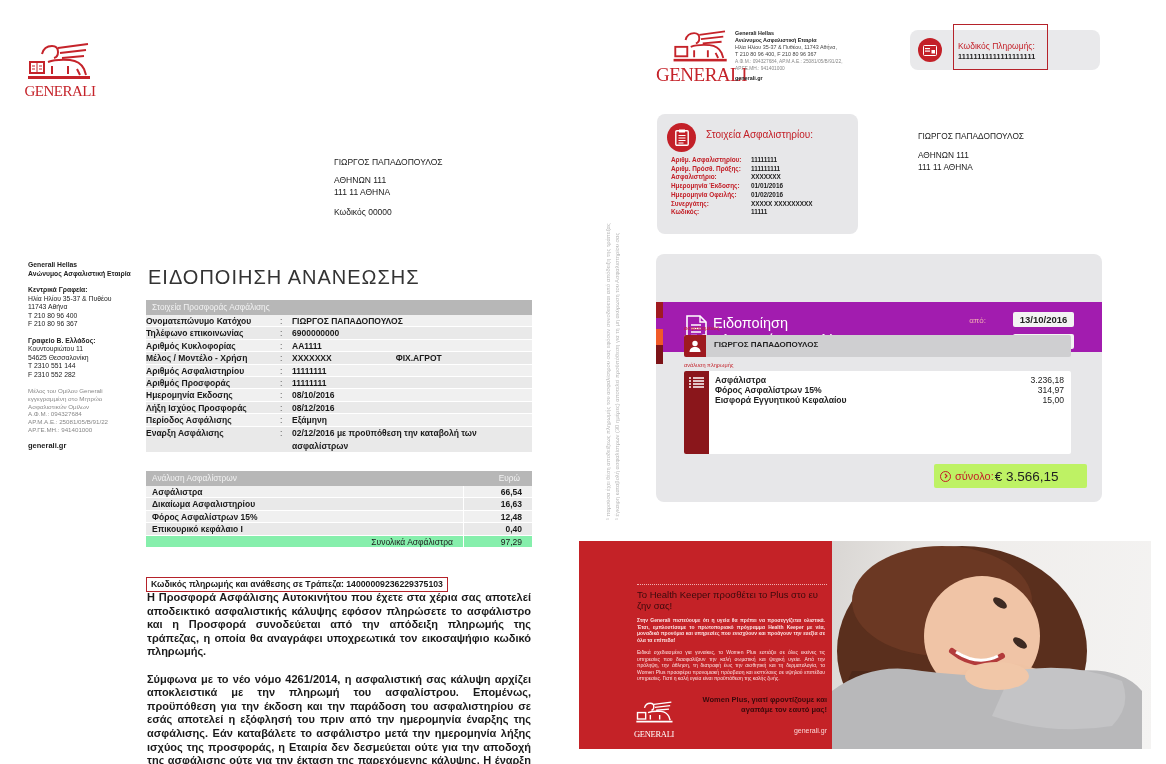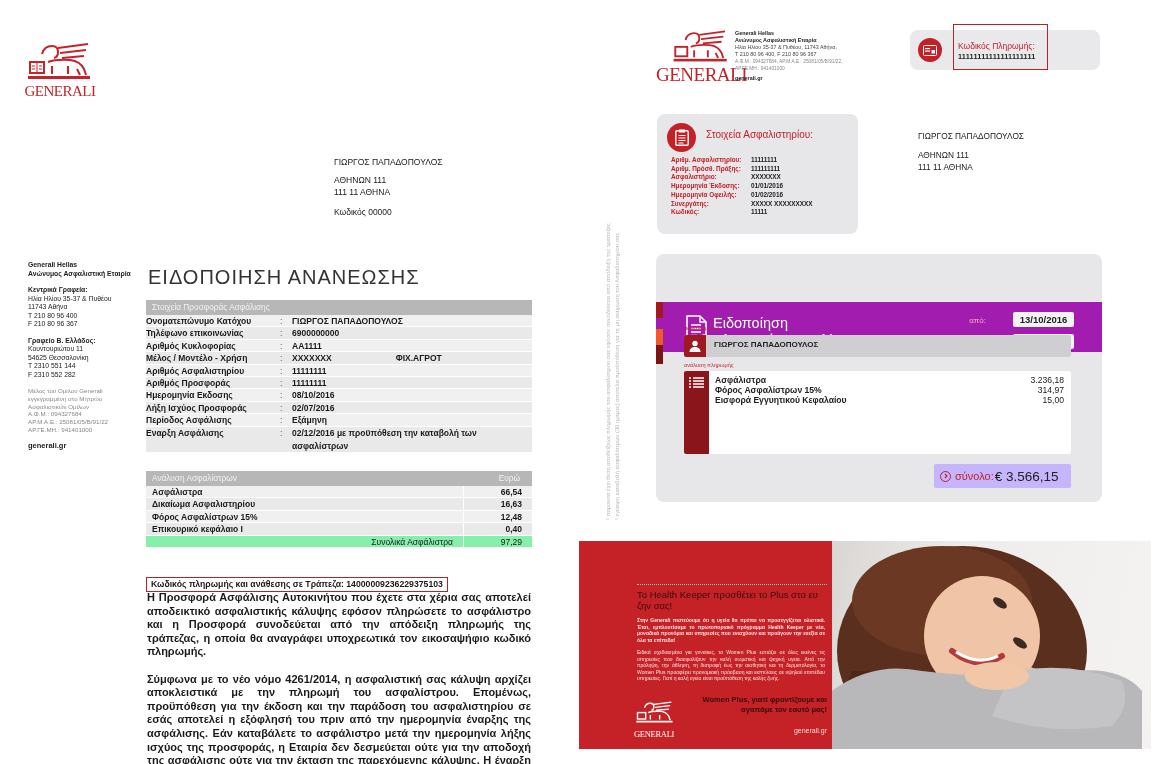--- a/index.html
+++ b/index.html
@@ -82,21 +82,21 @@
     .notice .dbox { position: absolute; background: #f3f3f3; border-radius: 2px; font-family: "Liberation Sans", sans-serif; font-size: 9.5px; font-weight: bold; color: #222; padding: 2px 5px; width: 61px; text-align: center; }
     .notice .small-lbl { position: absolute; font-family: "Liberation Sans", sans-serif; font-size: 5.6px; color: #c32028; }
     .notice .insured { position: absolute; left: 28px; top: 81px; width: 387px; height: 22px; background: #cfcfd1; border-radius: 2px; }
     .notice .insured .av { position: absolute; left: 0; top: 0; width: 22px; height: 22px; background: #9e1a20; display: flex; align-items: center; justify-content: center; border-radius: 2px 0 0 2px; }
     .notice .insured .nm { position: absolute; left: 30px; top: 5px; font-family: "Liberation Sans", sans-serif; font-size: 8px; font-weight: bold; color: #222; }
     .notice .breakdown { position: absolute; left: 28px; top: 117px; width: 387px; height: 83px; background: #fff; border-radius: 2px; overflow: hidden; }
     .notice .breakdown .side { position: absolute; left: 0; top: 0; width: 25px; height: 100%; background: #8a161b; }
     .notice .breakdown .items { position: absolute; left: 31px; top: 4px; right: 7px; font-family: "Liberation Sans", sans-serif; font-size: 8.6px; line-height: 10.2px; font-weight: bold; color: #222; }
     .notice .breakdown .it { display: flex; justify-content: space-between; }
     .notice .breakdown .it .v { font-weight: normal; color: #222; }
-    .notice .total { position: absolute; left: 278px; top: 210px; width: 137px; height: 24px; background: #c4b5fd; border-radius: 2px; display: flex; align-items: center; padding-left: 6px; font-family: "Liberation Sans", sans-serif; }
+    .notice .total { position: absolute; left: 278px; top: 210px; width: 153px; height: 24px; background: #bef264; border-radius: 2px; display: flex; align-items: center; padding-left: 6px; font-family: "Liberation Sans", sans-serif; }
     .notice .total .ic { width: 11px; height: 11px; border: 1.2px solid #c32028; border-radius: 50%; display: flex; align-items: center; justify-content: center; margin-right: 4px; }
     .notice .total .lbl { color: #c32028; font-size: 11px; }
     .notice .total .amt { color: #222; font-size: 13.5px; margin-left: 1px; }
 
     
     .ad { overflow: hidden; }
     .ad .red { position: absolute; left: 0; top: 0; width: 253px; height: 100%; background: #c42227; }
     .ad .wp { position: absolute; left: 40px; top: 13px; display: flex; align-items: flex-end; }
     .ad .wp .women { font-family: "Liberation Serif", serif; font-size: 26px; color: #3a1012; letter-spacing: -0.5px; line-height: 1; }
     .ad .wp .plus { font-family: "Liberation Sans", sans-serif; font-size: 23px; color: #f28b8c; line-height: 1; margin-left: 2px; }
@@ -204,21 +204,21 @@
       <span class="v">11111111</span>
     </div>
   <div class="row">
       <span class="k">Ημερομηνία Εκδοσης</span>
       <span class="c">:</span>
       <span class="v">08/10/2016</span>
     </div>
   <div class="row alt">
       <span class="k">Λήξη Ισχύος  Προσφοράς</span>
       <span class="c">:</span>
-      <span class="v">02/07/2016</span>
+      <span class="v">08/12/2016</span>
     </div>
   <div class="row">
       <span class="k">Περίοδος Ασφάλισης</span>
       <span class="c">:</span>
       <span class="v">Εξάμηνη</span>
     </div>
   <div class="row alt tall">
       <span class="k">Εναρξη Ασφάλισης</span>
       <span class="c">:</span>
       <span class="v">02/12/2016    με προϋπόθεση την καταβολή των ασφαλίστρων</span>

